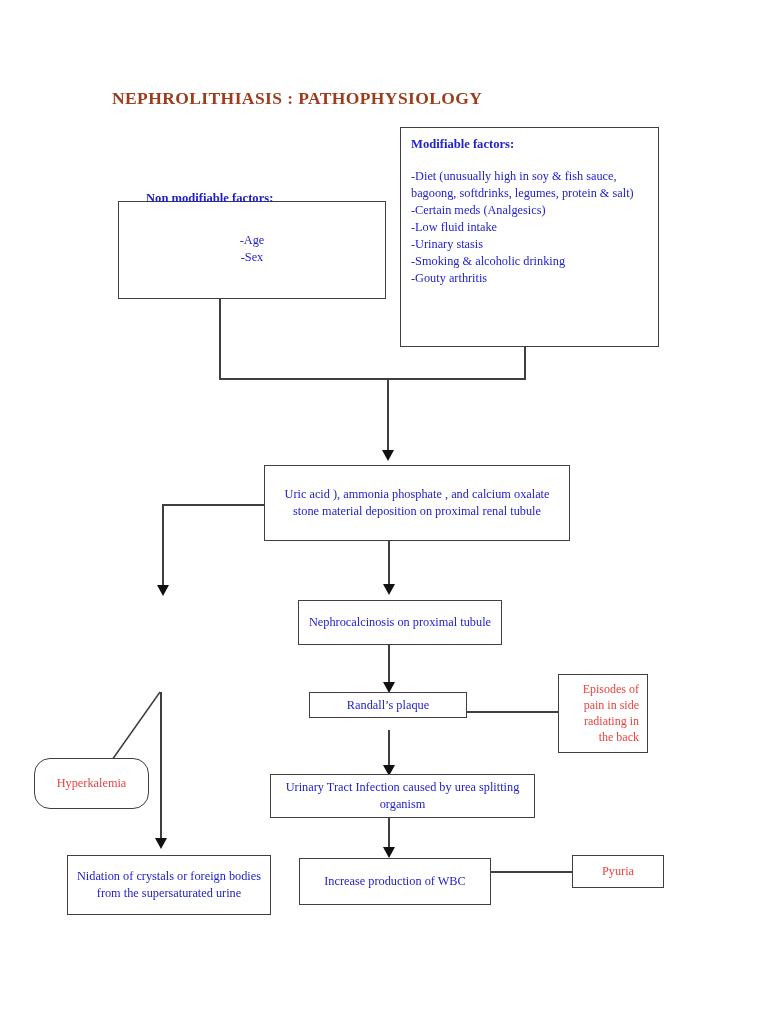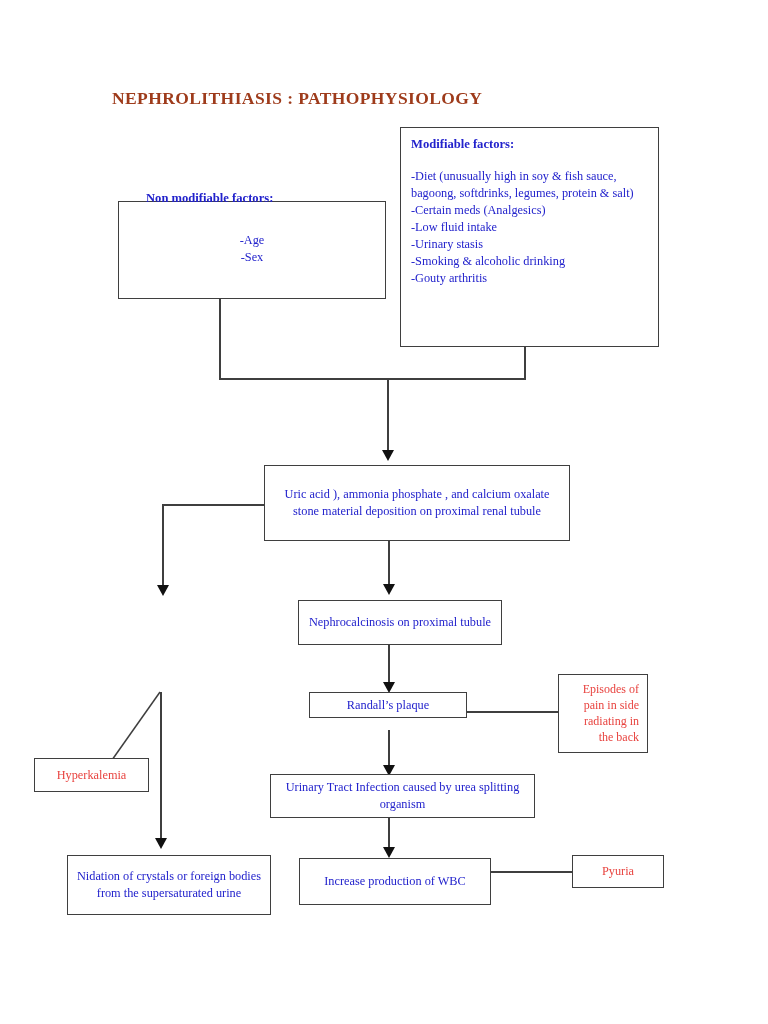--- a/index.html
+++ b/index.html
@@ -168,21 +168,21 @@
     <div class="inner">Episodes of pain in side radiating in the back</div>
   </div>
 
   <div class="ln v" style="left:388px; top:730px; height:36px;"></div>
   <div class="arrowhead" style="left:382.5px; top:765px;"></div>
 
   <svg class="diag" style="left:100px; top:688px;" width="70" height="80">
     <line x1="60" y1="4" x2="12" y2="72" stroke="#3f3f3f" stroke-width="1.5"></line>
   </svg>
 
-  <div class="box red" style="left:34px; top:758px; width:115px; height:34px;">
+  <div class="box red" style="left:34px; top:758px; width:115px; height:51px;border-radius:16px;">
     <div class="inner">Hyperkalemia</div>
   </div>
 
   <div class="ln v" style="left:160px; top:692px; height:148px;"></div>
   <div class="arrowhead" style="left:154.5px; top:838px;"></div>
 
   <div class="box" style="left:270px; top:774px; width:265px; height:44px;">
     <div class="inner">Urinary Tract Infection caused by urea splitting organism</div>
   </div>
 

